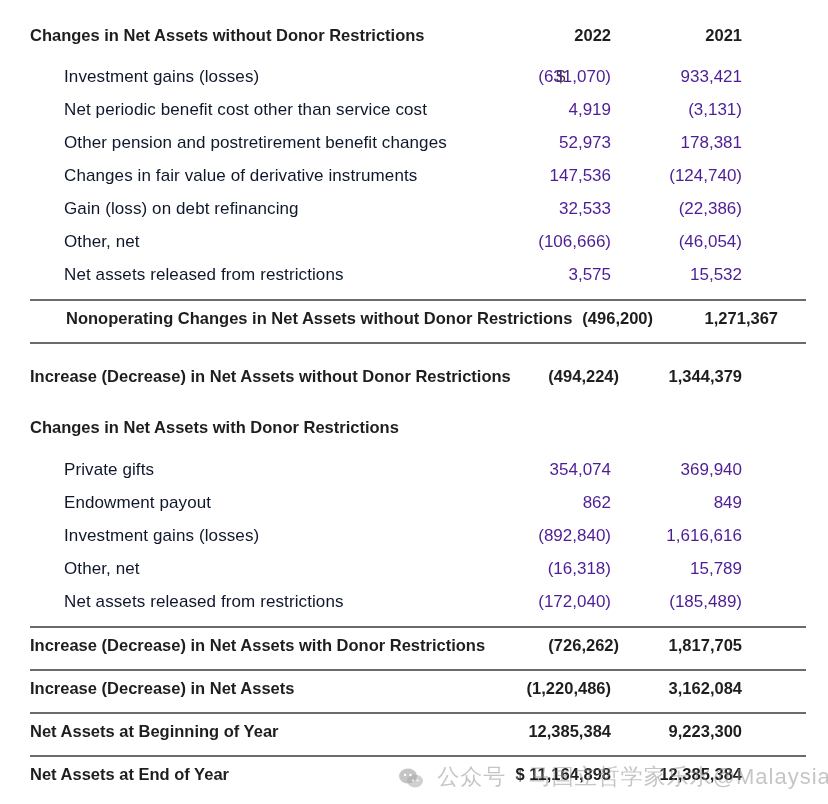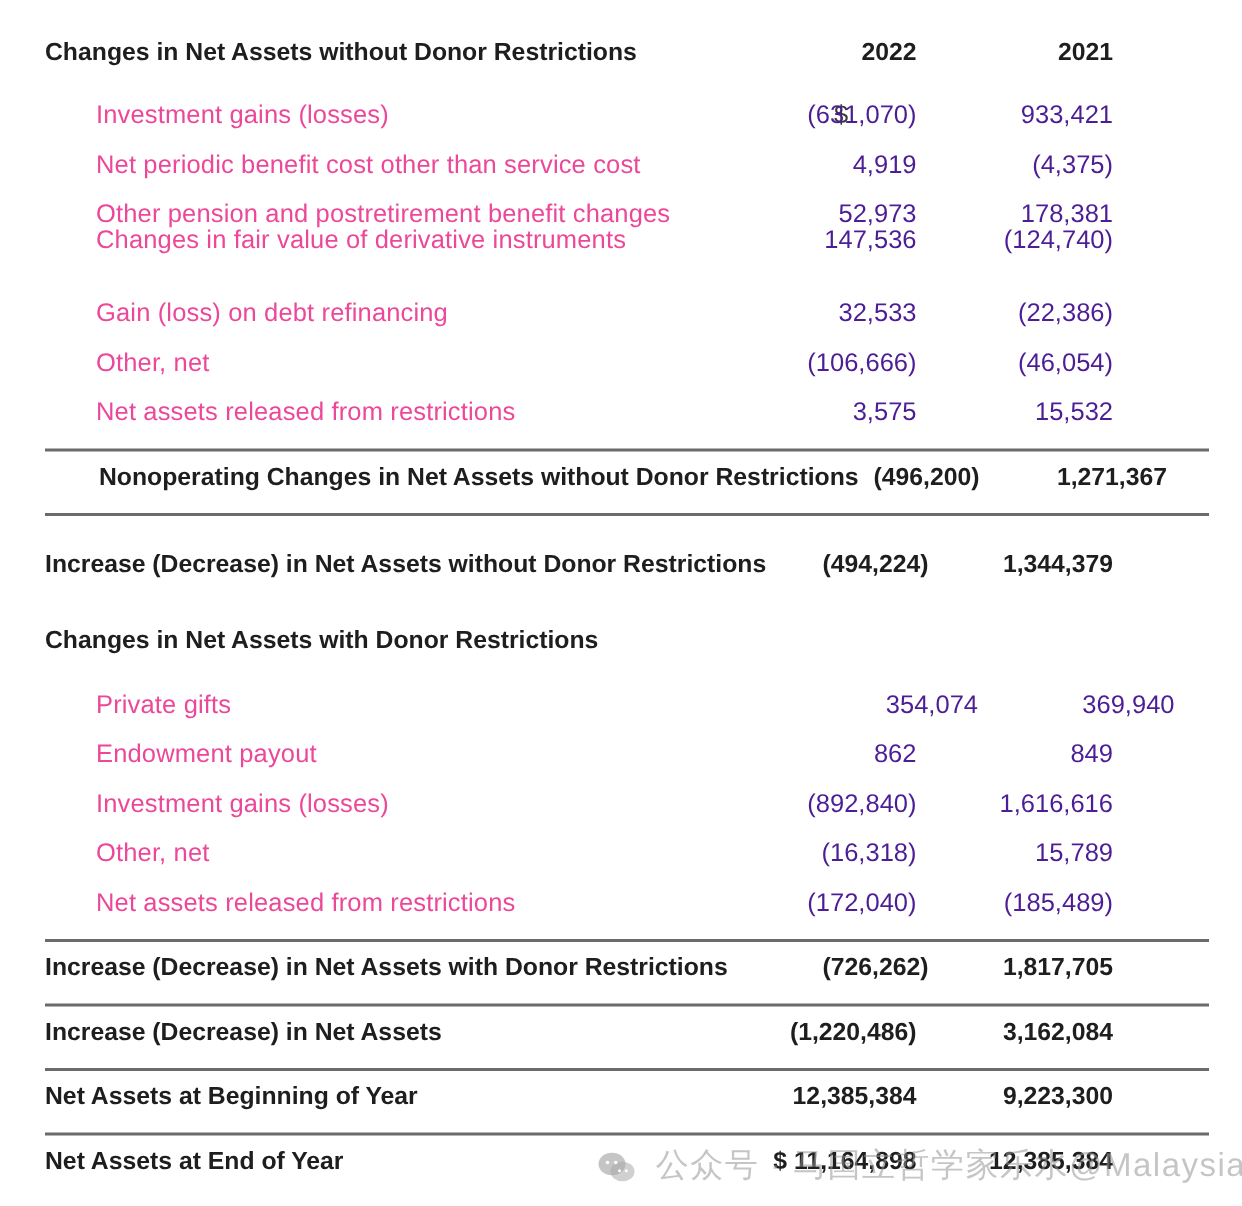--- a/index.html
+++ b/index.html
@@ -1,21 +1,21 @@
 <!DOCTYPE html>
 <html><head>
   <meta charset="utf-8">
   <style>
     html, body { margin: 0; padding: 0; background: #ffffff; }
     body { width: 828px; height: 804px; position: relative; overflow: hidden;
            font-family: "Liberation Sans", sans-serif; color: #2a2a2a; }
     .row { position: absolute; left: 0; width: 767px; height: 30px; }
     .label { position: absolute; top: 0; line-height: 30px; font-size: 17px; white-space: nowrap; }
     .label.head { left: 30px; font-weight: bold; font-size: 16.5px; color: #1e1e1e; }
-    .label.item { left: 64px; color: #ec4899; letter-spacing: 0.1px; }
+    .label.item { left: 64px; color: #0f172a; letter-spacing: 0.1px; }
     .v2022, .v2021 { position: absolute; top: 0; line-height: 30px; font-size: 17px; text-align: right; white-space: nowrap; }
     .v2022 { right: 156px; }
     .v2021 { right: 25px; }
     .bold .v2022, .bold .v2021 { font-weight: bold; color: #1e1e1e; font-size: 16.5px; }
     .item-row .v2022, .item-row .v2021 { color: #4c1d95; }
     .dollar { position: absolute; left: 556px; top: 0; line-height: 30px; font-size: 17px; color: #3a3a3a; }
     .rule { position: absolute; left: 30px; width: 776px; height: 2px; background: #6b6b6b; }
     .watermark { position: absolute; left: 398px; top: 762px; font-size: 22px; color: rgba(150,150,150,0.55);
                  white-space: nowrap; letter-spacing: 1px; pointer-events: none; }
     .wm-icon { display: inline-block; width: 26px; height: 22px; vertical-align: middle; margin-right: 6px; }
@@ -31,28 +31,28 @@
 
 <div class="row item-row" style="top:62px;">
   <span class="label item">Investment gains (losses)</span>
   <span class="dollar">$</span>
   <span class="v2022">(631,070)</span>
   <span class="v2021">933,421</span>
 </div>
 <div class="row item-row" style="top:95px;">
   <span class="label item">Net periodic benefit cost other than service cost</span>
   <span class="v2022">4,919</span>
-  <span class="v2021">(4,375)</span>
+  <span class="v2021">(3,131)</span>
 </div>
 <div class="row item-row" style="top:128px;">
   <span class="label item">Other pension and postretirement benefit changes</span>
   <span class="v2022">52,973</span>
   <span class="v2021">178,381</span>
 </div>
-<div class="row item-row" style="top:145px;">
+<div class="row item-row" style="top:161px;">
   <span class="label item">Changes in fair value of derivative instruments</span>
   <span class="v2022">147,536</span>
   <span class="v2021">(124,740)</span>
 </div>
 <div class="row item-row" style="top:194px;">
   <span class="label item">Gain (loss) on debt refinancing</span>
   <span class="v2022">32,533</span>
   <span class="v2021">(22,386)</span>
 </div>
 <div class="row item-row" style="top:227px;">
@@ -79,21 +79,21 @@
 <div class="row bold" style="top:361px;">
   <span class="label head">Increase (Decrease) in Net Assets without Donor Restrictions</span>
   <span class="v2022" style="right:148px;">(494,224)</span>
   <span class="v2021">1,344,379</span>
 </div>
 
 <div class="row bold" style="top:412px;padding-left:16px;">
   <span class="label head">Changes in Net Assets with Donor Restrictions</span>
 </div>
 
-<div class="row item-row" style="top:455px;padding-left:41px;">
+<div class="row item-row" style="top:455px;">
   <span class="label item">Private gifts</span>
   <span class="v2022">354,074</span>
   <span class="v2021">369,940</span>
 </div>
 <div class="row item-row" style="top:488px;">
   <span class="label item">Endowment payout</span>
   <span class="v2022">862</span>
   <span class="v2021">849</span>
 </div>
 <div class="row item-row" style="top:521px;">

